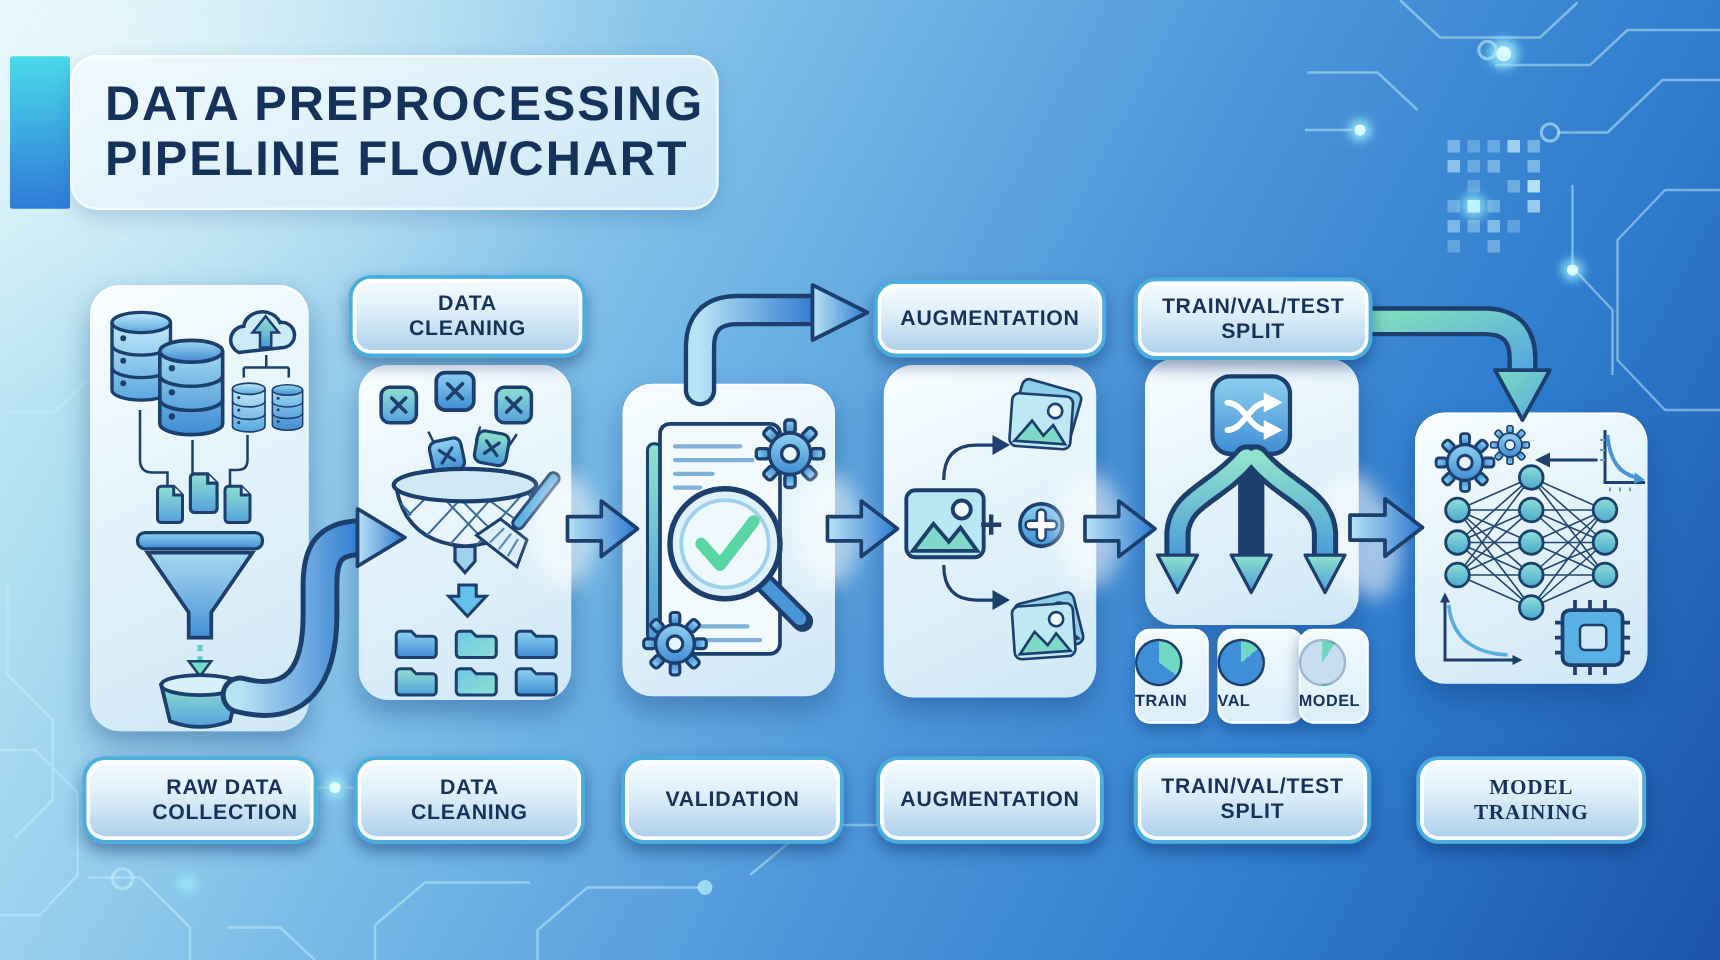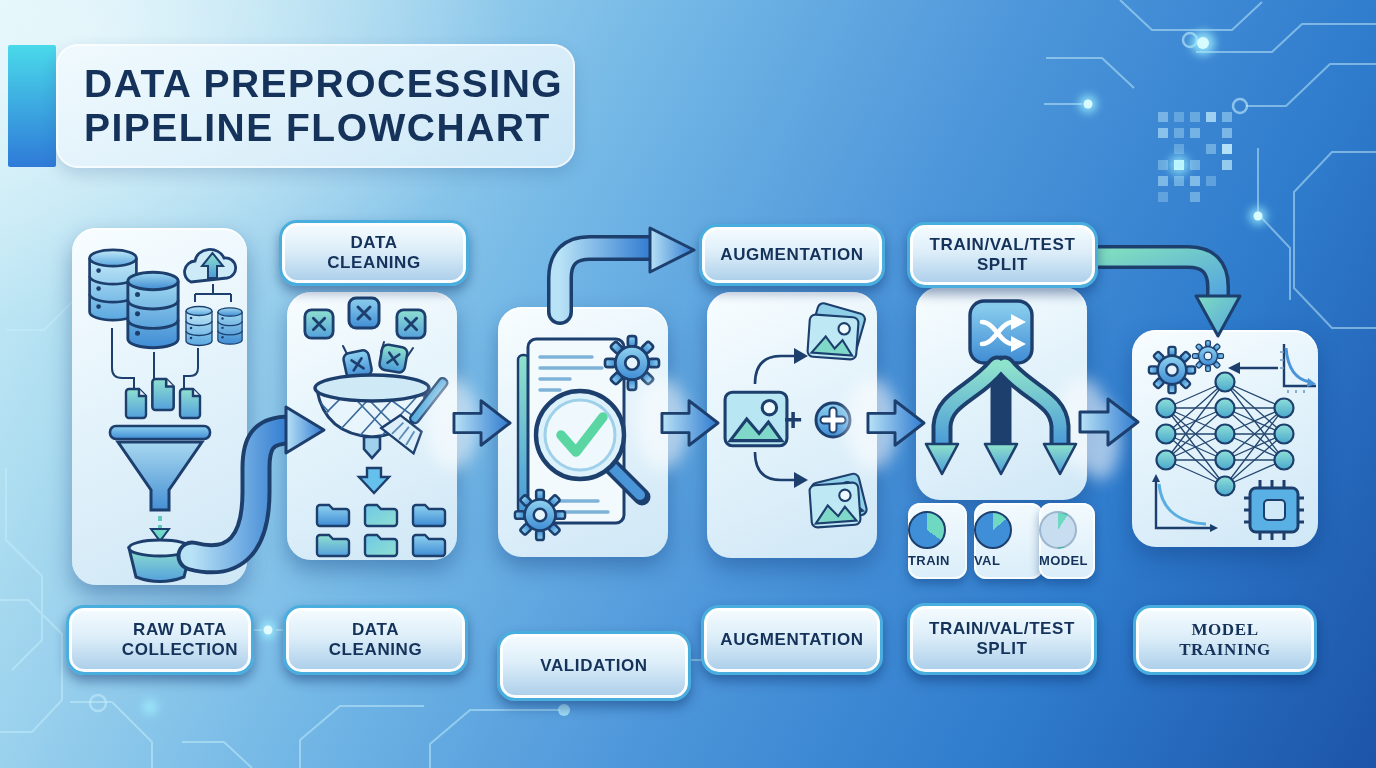--- a/index.html
+++ b/index.html
@@ -474,21 +474,21 @@
   </div>
 
   <div class="abs pill" style="left:66px;top:605px;width:188px;height:70px;z-index:6;padding-left:40px;">
     <span class="pill-label">RAW DATA
 COLLECTION</span>
   </div>
   <div class="abs pill" style="left:283px;top:605px;width:185px;height:70px;z-index:6;">
     <span class="pill-label">DATA
 CLEANING</span>
   </div>
-  <div class="abs pill" style="left:497px;top:605px;width:194px;height:70px;z-index:6;margin-top:26px;">
+  <div class="abs pill" style="left:497px;top:605px;width:178px;height:70px;z-index:6;">
     <span class="pill-label">VALIDATION</span>
   </div>
   <div class="abs pill" style="left:701px;top:605px;width:182px;height:70px;z-index:6;">
     <span class="pill-label">AUGMENTATION</span>
   </div>
   <div class="abs pill" style="left:907px;top:603px;width:190px;height:72px;z-index:6;">
     <span class="pill-label">TRAIN/VAL/TEST
 SPLIT</span>
   </div>
   <div class="abs pill" style="left:1133px;top:605px;width:184px;height:70px;z-index:6;font-family:Liberation Serif, serif;">

